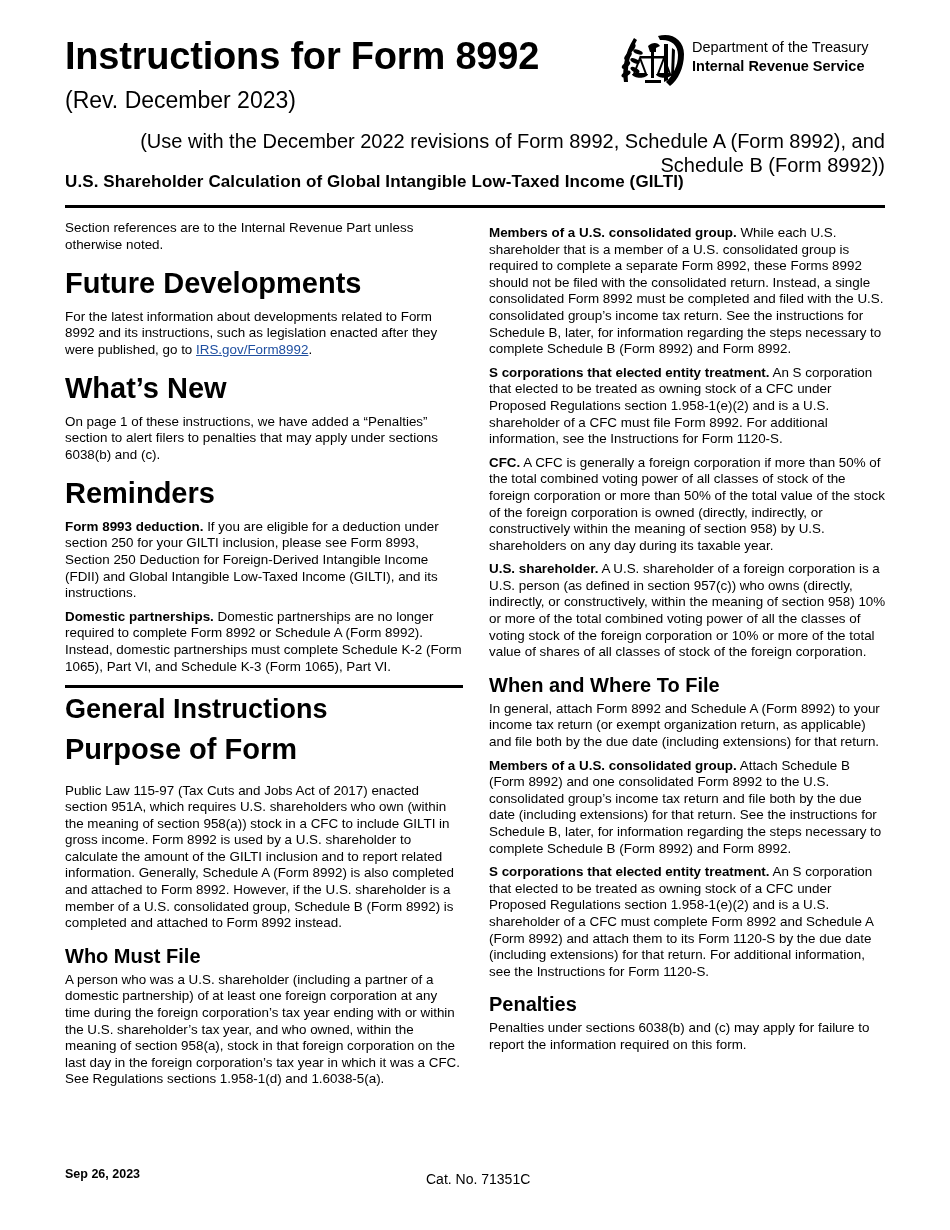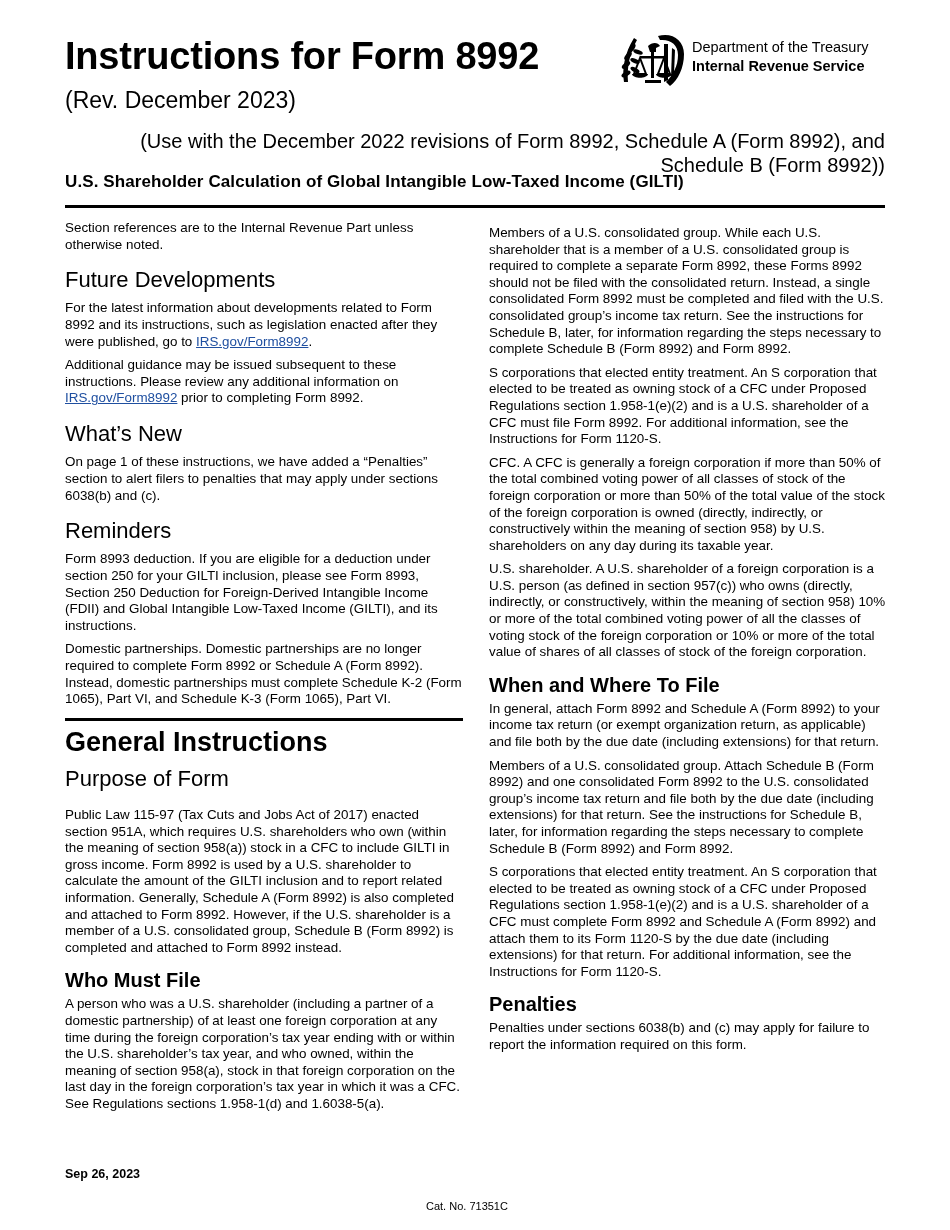--- a/index.html
+++ b/index.html
@@ -15,30 +15,30 @@
 
   .logo { position: absolute; left: 620px; top: 30px; width: 68px; height: 60px; }
   .agency { position: absolute; left: 692px; top: 38px; font-size: 14.5px; line-height: 19px; }
   .agency .l2 { font-weight: bold; }
 
   .col { position: absolute; width: 398px; font-size: 13.4px; line-height: 16.6px; }
   .col.left { left: 65px; top: 220px; }
   .col.right { left: 489px; top: 225px; }
 
   p { margin: 0 0 7px 0; }
-  h2 { font-size: 22px; font-weight: normal; margin: 14px 0 8px 0; line-height: 1.15; }
+  h2 { font-size: 29px; font-weight: bold; margin: 14px 0 8px 0; line-height: 1.15; }
   h1.gen { font-size: 27px; font-weight: bold; margin: 0 0 8px 0; line-height: 1.15; }
   h2.purpose { margin-top: 2px; margin-bottom: 16px; }
   h3 { font-size: 20px; font-weight: bold; margin: 12px 0 4px 0; line-height: 1.2; }
-  .lead { font-weight: normal; }
+  .lead { font-weight: bold; }
   a.link { color: #1f4fa0; text-decoration: underline; }
   .rule-mid { height: 3px; background: #000; margin: 10px 0 6px 0; }
 
   .footer-date { position: absolute; left: 65px; top: 1167px; font-size: 12.5px; font-weight: bold; }
-  .footer-cat { position: absolute; left: 426px; top: 1200px; font-size: 11px; }
+  .footer-cat { position: absolute; left: 426px; top: 1171px; font-size: 14px; }
 </style>
 </head>
 <body>
 
 <div class="page">
 
   <h1 class="title">Instructions for Form 8992</h1>
   <div class="rev">(Rev. December 2023)</div>
 
   <svg class="logo" viewBox="0 0 68 60">
@@ -75,21 +75,20 @@
 
   <div class="usewith">(Use with the December 2022 revisions of Form 8992, Schedule A (Form 8992), and Schedule B (Form 8992))</div>
   <div class="subtitle">U.S. Shareholder Calculation of Global Intangible Low-Taxed Income (GILTI)</div>
   <div class="rule-top"></div>
 
   <div class="col left">
     <p>Section references are to the Internal Revenue Part unless otherwise noted.</p>
 
     <h2>Future Developments</h2>
     <p><span>For the latest information about developments related to Form 8992 and its instructions, such as legislation enacted after they were published, go to </span><a class="link" href="#">IRS.gov/Form8992</a><span>.</span></p>
-    <p><span>Additional guidance may be issued subsequent to these instructions. Please review any additional information on </span><a class="link" href="#">IRS.gov/Form8992</a><span> prior to completing Form 8992.</span></p>
 
     <h2>What’s New</h2>
     <p>On page 1 of these instructions, we have added a “Penalties” section to alert filers to penalties that may apply under sections 6038(b) and (c).</p>
 
     <h2>Reminders</h2>
     <p><span class="lead">Form 8993 deduction.</span><span> If you are eligible for a deduction under section 250 for your GILTI inclusion, please see Form 8993, Section 250 Deduction for Foreign-Derived Intangible Income (FDII) and Global Intangible Low-Taxed Income (GILTI), and its instructions.</span></p>
     <p><span class="lead">Domestic partnerships.</span><span> Domestic partnerships are no longer required to complete Form 8992 or Schedule A (Form 8992). Instead, domestic partnerships must complete Schedule K-2 (Form 1065), Part VI, and Schedule K-3 (Form 1065), Part VI.</span></p>
 
     <div class="rule-mid"></div>
     <h1 class="gen">General Instructions</h1>

